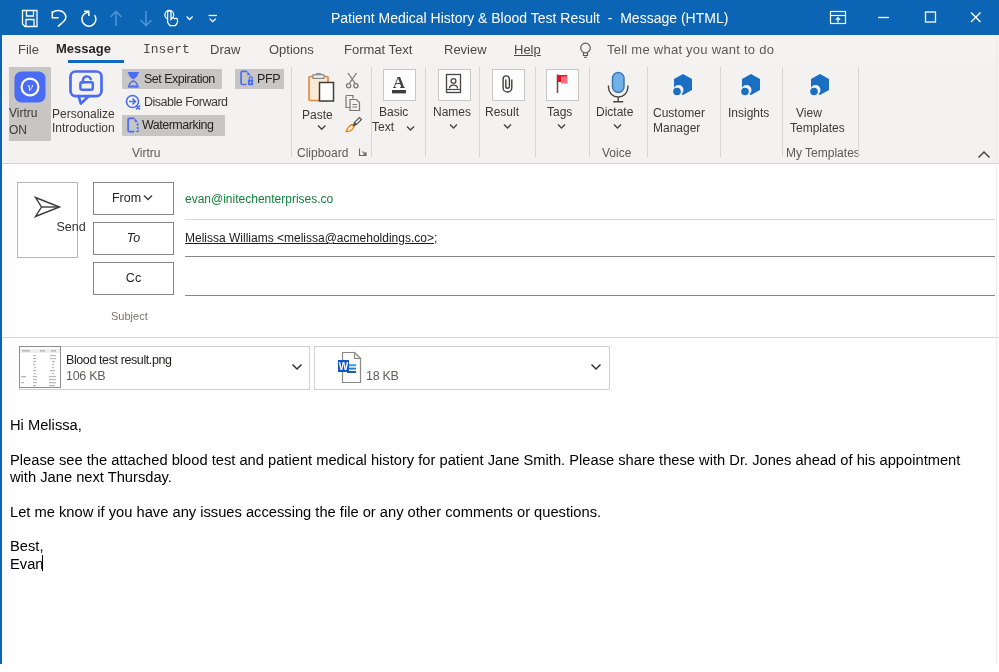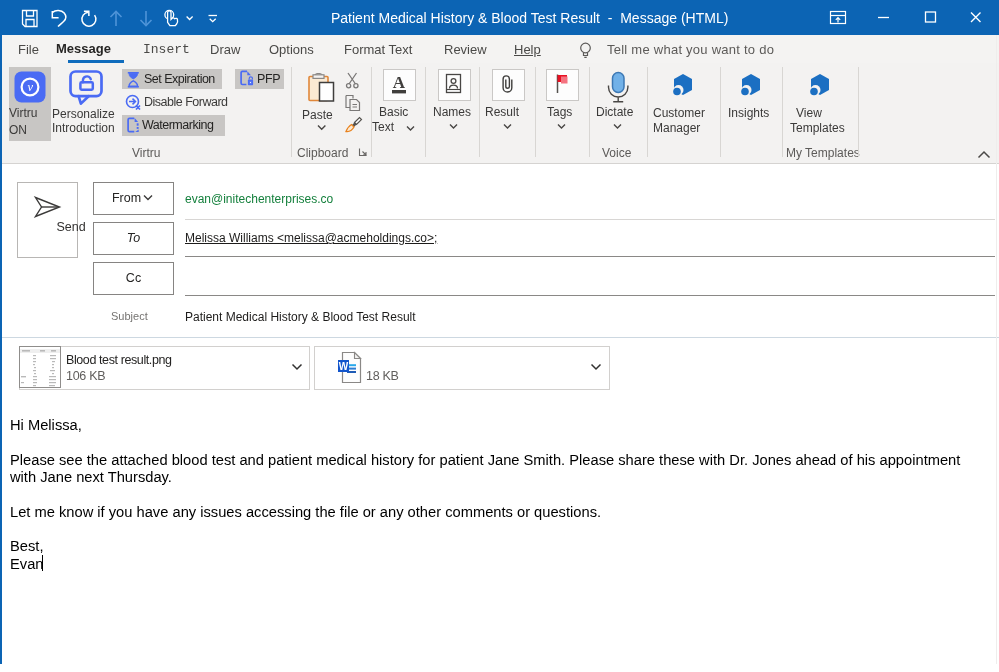--- a/index.html
+++ b/index.html
@@ -292,21 +292,20 @@
   <div class="fieldbtn" style="top:182px;line-height:30px;">From&nbsp;&nbsp;&nbsp;&nbsp;</div>
   <svg class="abs" width="11" height="8" style="left:143px;top:194px;" fill="none" stroke="#3b3a39" stroke-width="1.4">
       <path d="M1 1.5 l4 4 4 -4"></path>
     </svg>
   <div class="fieldbtn" style="top:222px;line-height:30px;font-style:italic;">To</div>
   <div class="fieldbtn" style="top:262px;line-height:30px;">Cc</div>
   <div class="abs" style="left:111px;top:310px;font-size:11px;color:#767472;">Subject</div>
 
   <div class="abs" style="left:185px;top:192px;font-size:12px;color:#15803d;">evan@initechenterprises.co</div>
   <div class="abs" style="left:185px;top:231px;font-size:12px;color:#1d1c1b;text-decoration:underline;">Melissa Williams &lt;melissa@acmeholdings.co&gt;;</div>
-  <div class="abs" style="left:185px;top:310px;font-size:12px;color:#1d1c1b;">Patient Medical History &amp; Blood Test Result</div>
 
   <div class="hline" style="left:185px;top:219px;width:810px;background:#d8d6d4;"></div>
   <div class="hline" style="left:185px;top:256px;width:810px;background:#8a8886;"></div>
   <div class="hline" style="left:185px;top:295px;width:810px;background:#8a8886;"></div>
 
   <div class="hline" style="left:0;top:337px;width:999px;background:#cdd8e1;"></div>
 
   <div class="abs" style="left:19px;top:346px;width:289px;height:42px;border:1px solid #d2d0ce;background:#fff;"></div>
   <div class="abs" style="left:19px;top:346px;width:42px;height:42px;border:1px solid #8f8d8b;background:#fff;box-sizing:border-box;"></div>
   <svg class="abs" width="40" height="40" style="left:20px;top:347px;">

